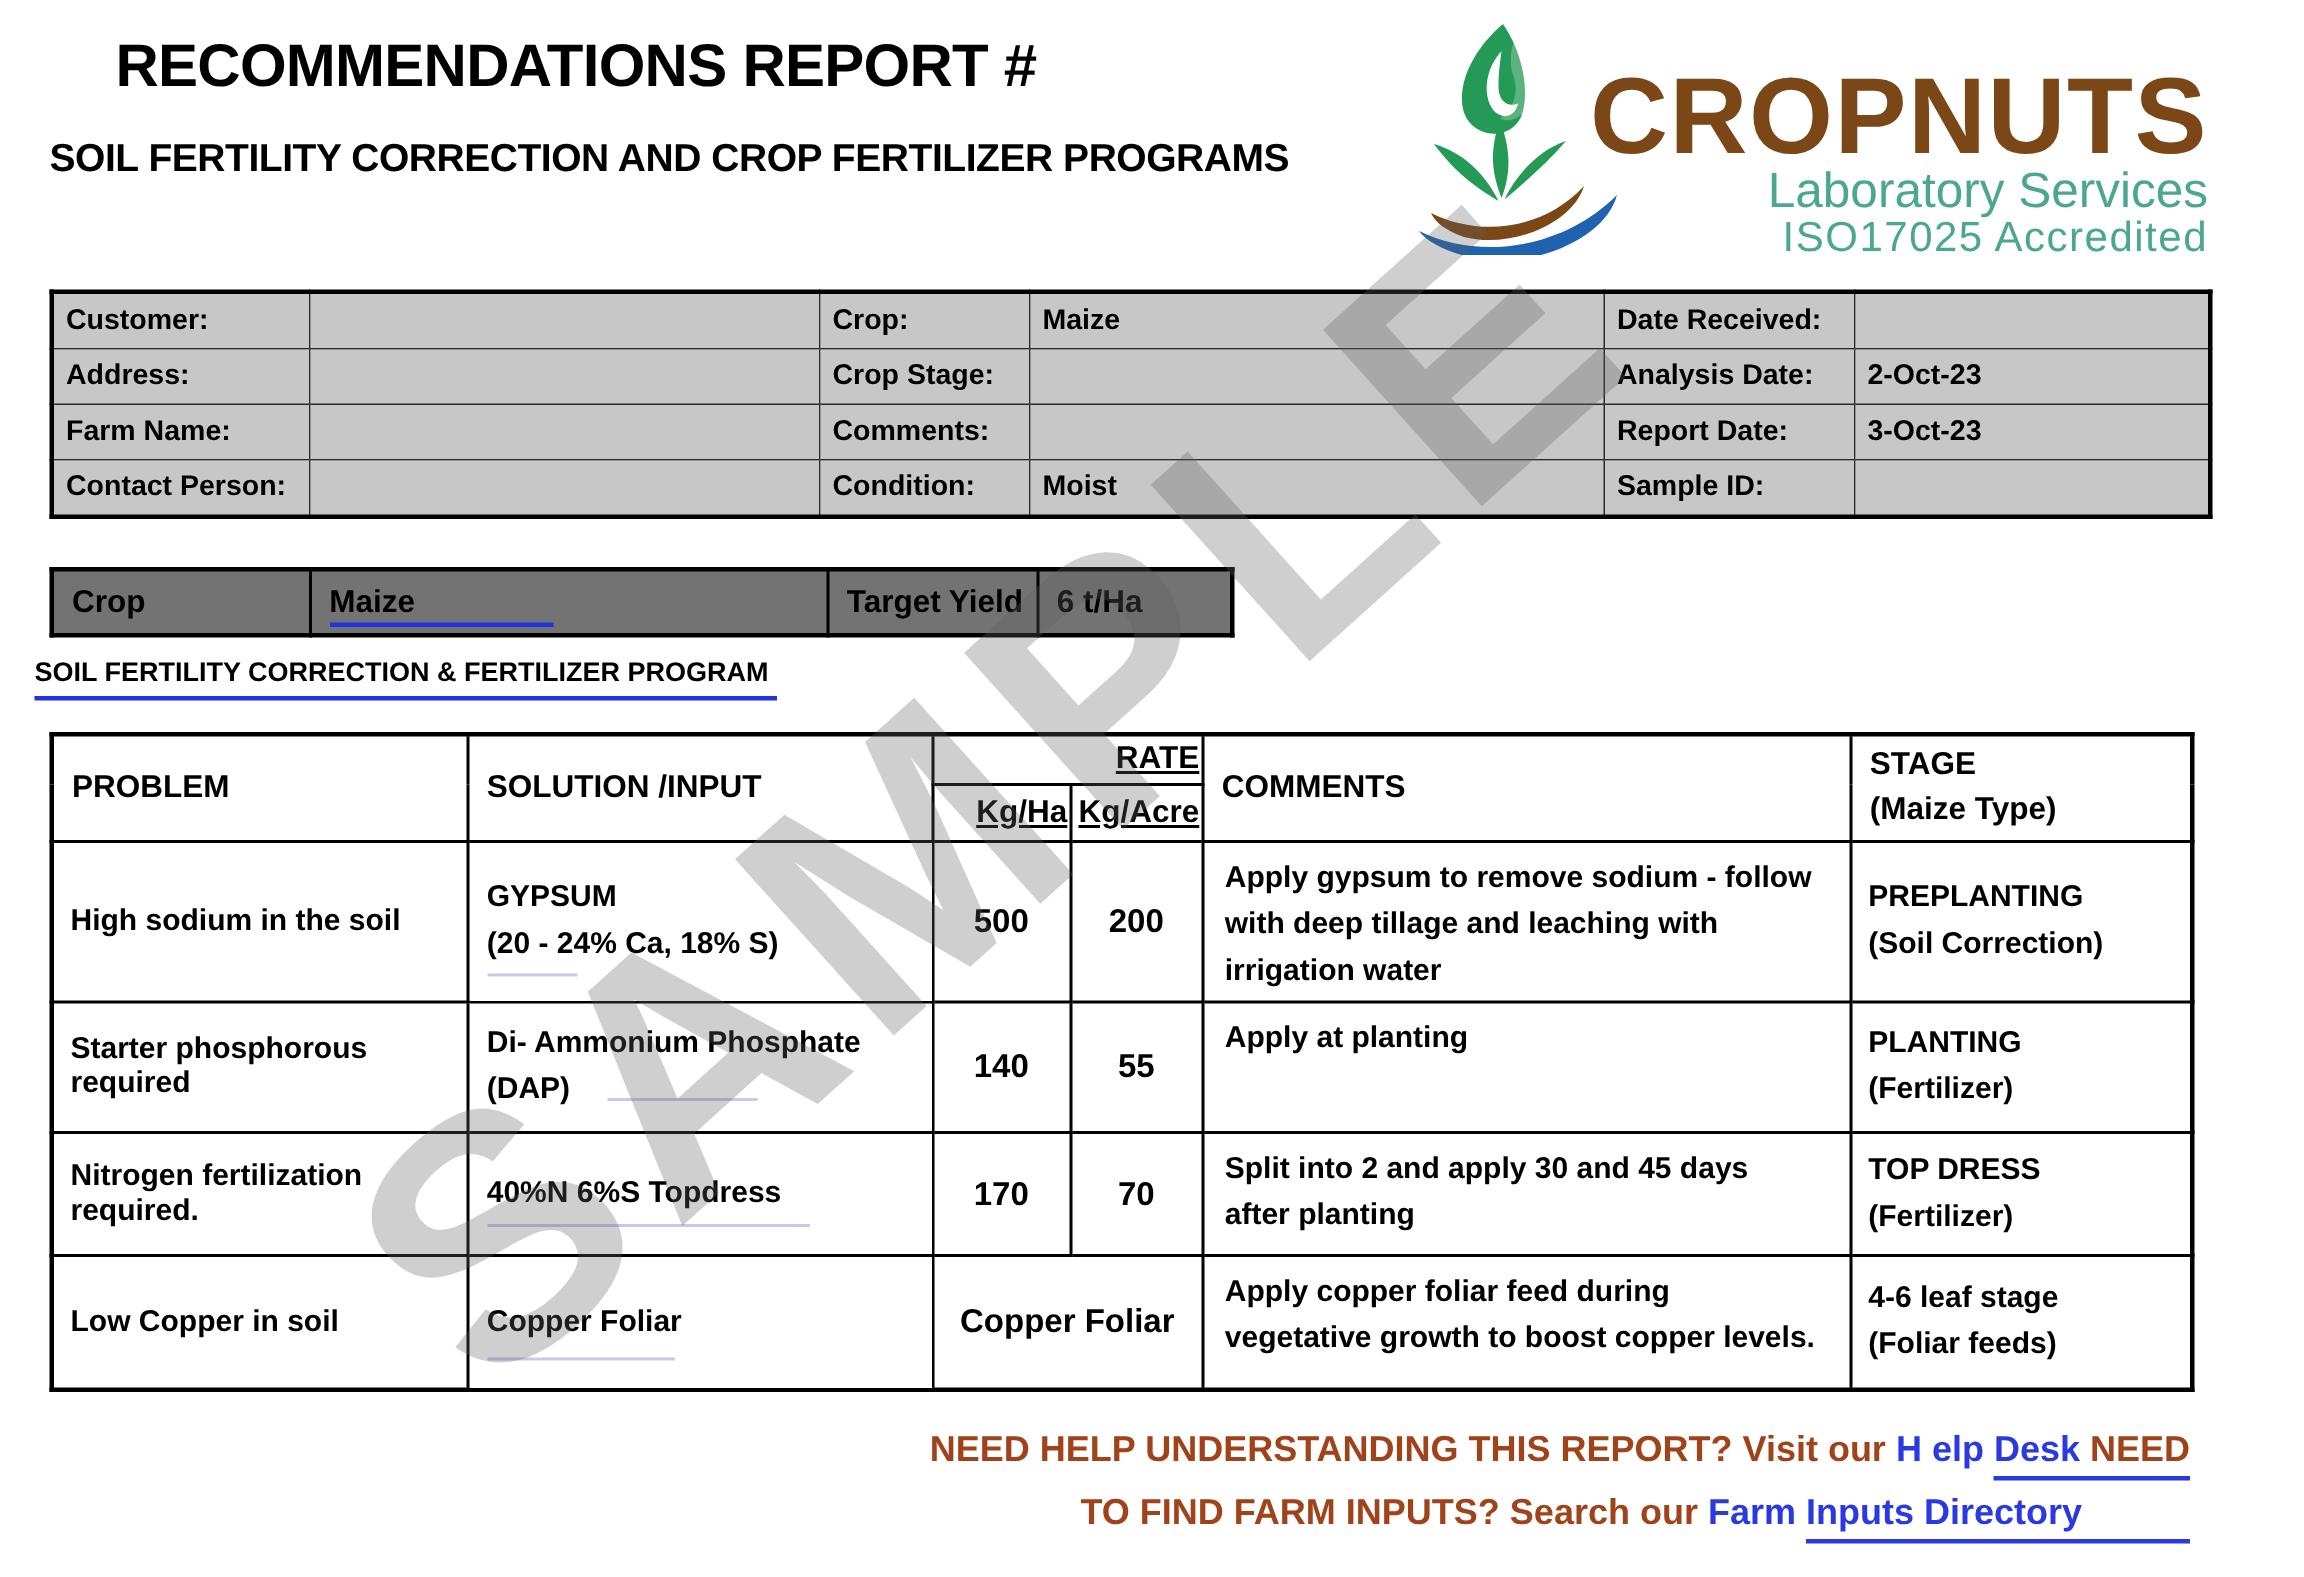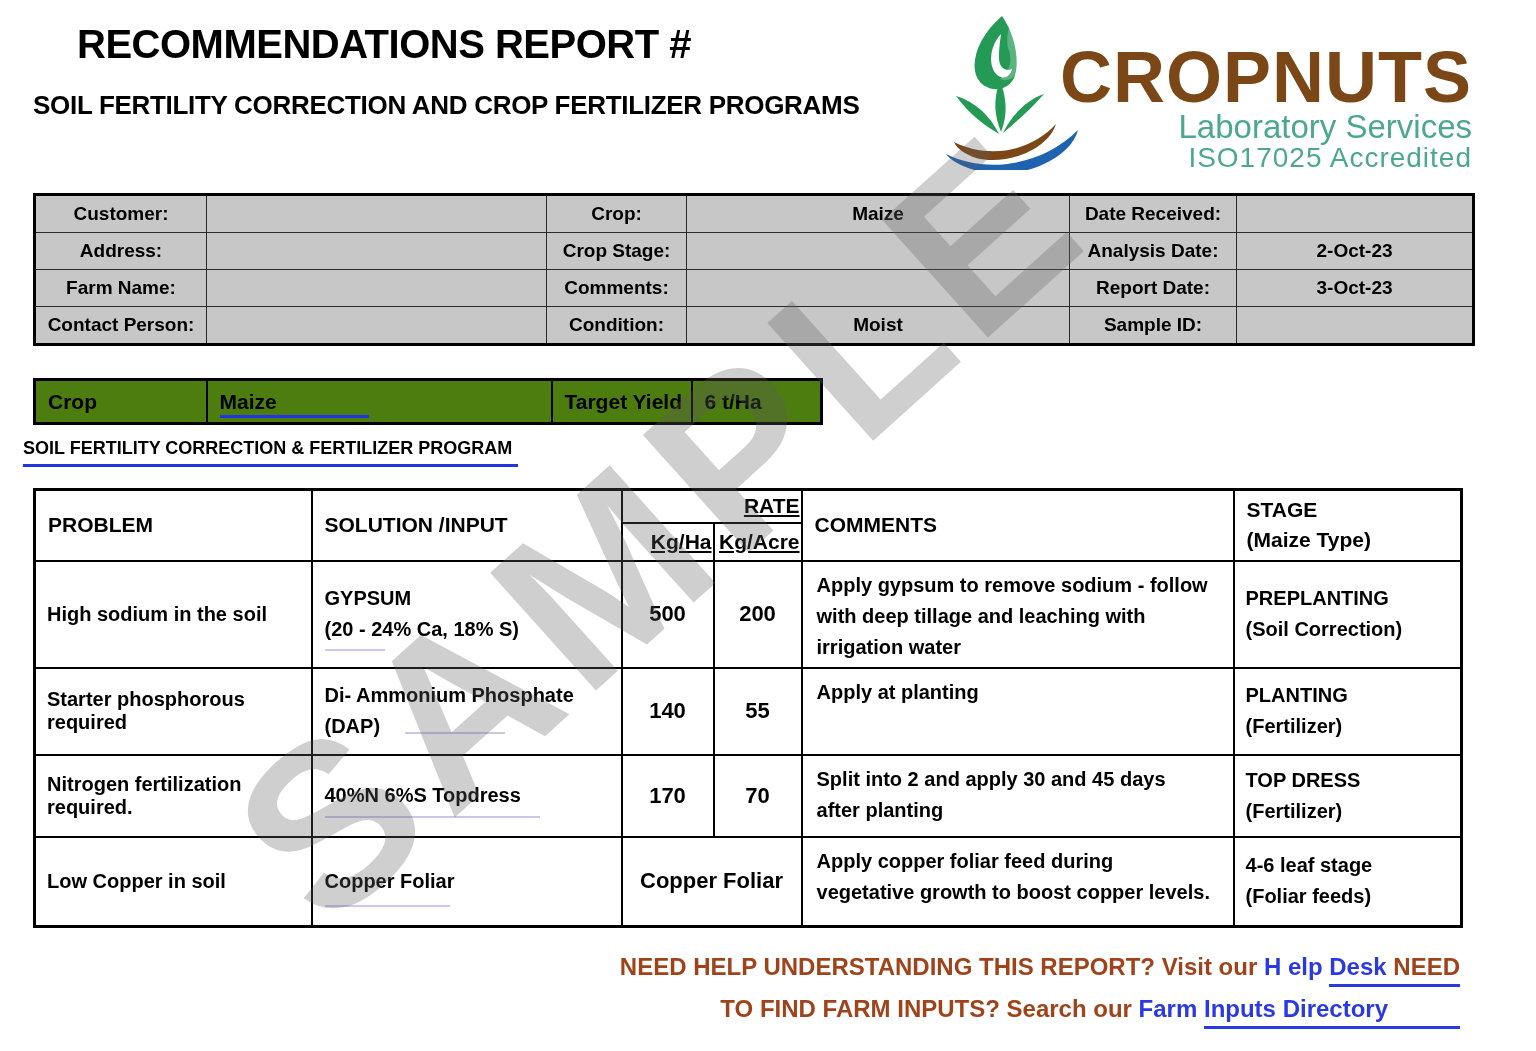--- a/index.html
+++ b/index.html
@@ -6,27 +6,27 @@
   .page{position:relative;width:1536px;height:1051px;background:#fff;overflow:hidden;
         font-family:"Liberation Sans",sans-serif;color:#000;}
 
   
   .title{position:absolute;left:33px;top:22px;font-size:40px;font-weight:800;letter-spacing:-0.5px;margin-left:44px;}
   .subtitle{position:absolute;left:33px;top:90px;font-size:26px;font-weight:700;letter-spacing:-0.3px;}
   .logo{position:absolute;left:938px;top:12px;width:534px;height:158px;}
 
   
   table{border-collapse:collapse;table-layout:fixed;}
-  .info{position:absolute;left:33px;top:193px;width:1439px;border:3px solid #000;text-align:center;}
+  .info{position:absolute;left:33px;top:193px;width:1439px;border:3px solid #000;}
   .info td{background:#c7c7c7;border:1px solid #2a2a2a;font-weight:bold;font-size:19px;
            padding:0 8px;height:36px;vertical-align:middle;overflow:hidden;white-space:nowrap;}
 
   
   .croptab{position:absolute;left:33px;top:378px;width:787px;border:3px solid #000;}
-  .croptab td{border:2px solid #000;background:#4d7c0f;font-size:21px;font-weight:bold;
+  .croptab td{border:2px solid #000;background:#737373;font-size:21px;font-weight:bold;
               padding:0 12px;height:41px;vertical-align:middle;white-space:nowrap;}
   .maize-underline{border-bottom:3px solid #2233e6;padding-bottom:2px;padding-right:92px;}
 
   
   .section-h{position:absolute;left:23px;top:438px;font-size:18px;font-weight:700;}
   .section-h .hu{border-bottom:3px solid #2233e6;padding-bottom:6px;padding-right:6px;}
 
   
   .prog{position:absolute;left:33px;top:488px;width:1427px;border:3px solid #000;}
   .prog th,.prog td{border:2px solid #000;background:#fff;font-weight:bold;overflow:hidden;}

